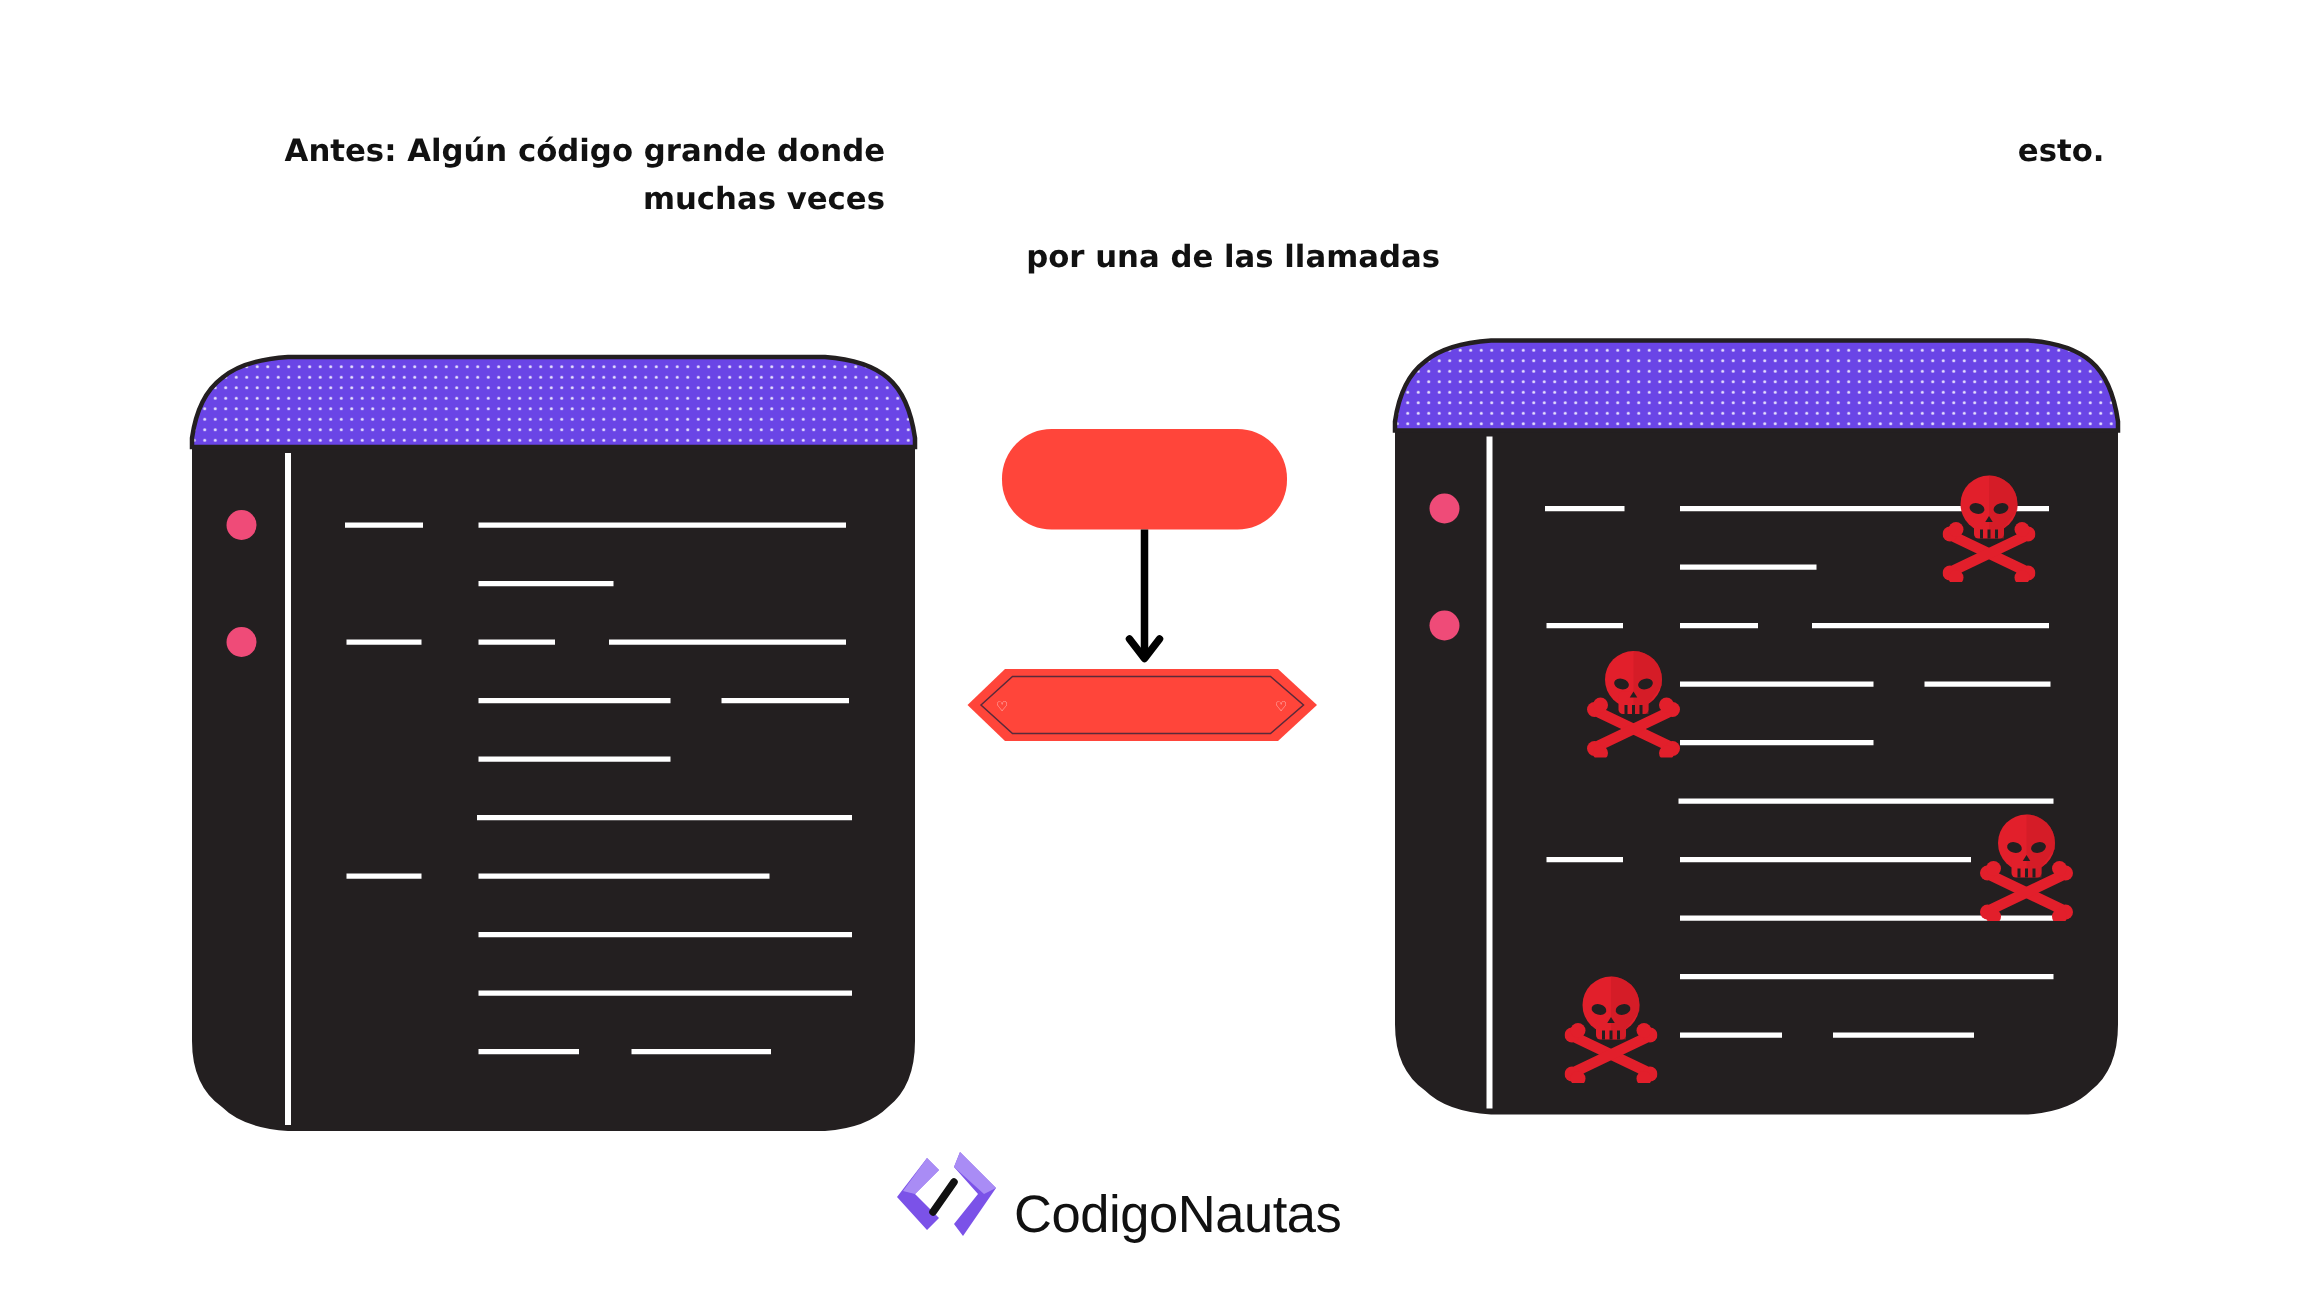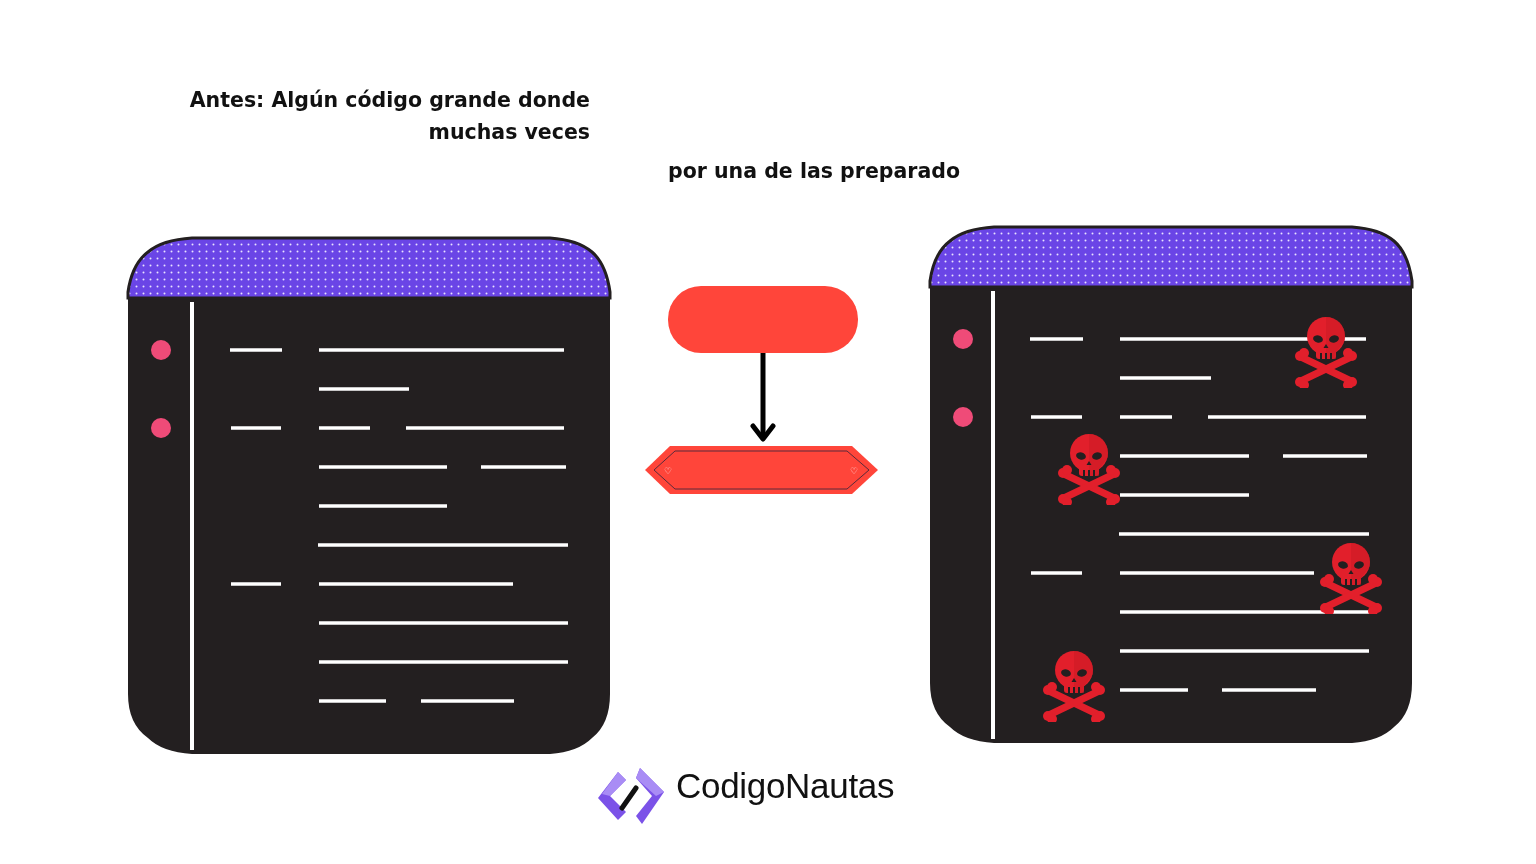--- a/index.html
+++ b/index.html
@@ -2,36 +2,37 @@
 <html><head>
 <meta charset="utf-8">
 <style>
   html, body { margin:0; padding:0; }
   body { width:1536px; height:864px; background:#ffffff; position:relative; overflow:hidden;
          font-family:"DejaVu Sans", sans-serif; }
   .caption { position:absolute; text-align:right; font-weight:bold; color:#111; font-size:20.5px; line-height:31.5px; }
   .win { position:absolute; }
   .win svg { display:block; }
   .skull { position:absolute; width:62px; height:72px; }
-  .logo { position:absolute; left:596px; top:766px; display:flex; align-items:flex-start; gap:10px; }
+  .logo { position:absolute; left:596px; top:766px; display:flex; align-items:flex-end; gap:10px; }
   .logo-text { font-size:35px; color:#111; font-family:"Liberation Sans", sans-serif; letter-spacing:-0.3px; }
 </style>
 </head>
 <body>
 
 <div class="caption" style="left:150px; top:85px; width:440px;">
   <div>Antes: Algún código grande donde</div>
   <div>muchas veces</div>
 </div>
 
 <div class="caption" style="left:580px; top:156px; width:380px;">
-  <div>por una de las preparado</div>
+  <div>por una de las llamadas</div>
 </div>
 
 <div class="caption" style="left:963px; top:85px; width:440px;">
+  <div>esto.</div>
 </div>
 
 <svg width="0" height="0" style="position:absolute">
   <defs>
     <pattern id="dots" width="7" height="7" patternUnits="userSpaceOnUse">
       <rect width="7" height="7" fill="#6a45e6"></rect>
       <circle cx="3.5" cy="3.5" r="1" fill="#e8e2ff"></circle>
     </pattern>
     <symbol id="skull-sym" viewBox="0 0 62 72">
       <g fill="#e21f2b">

